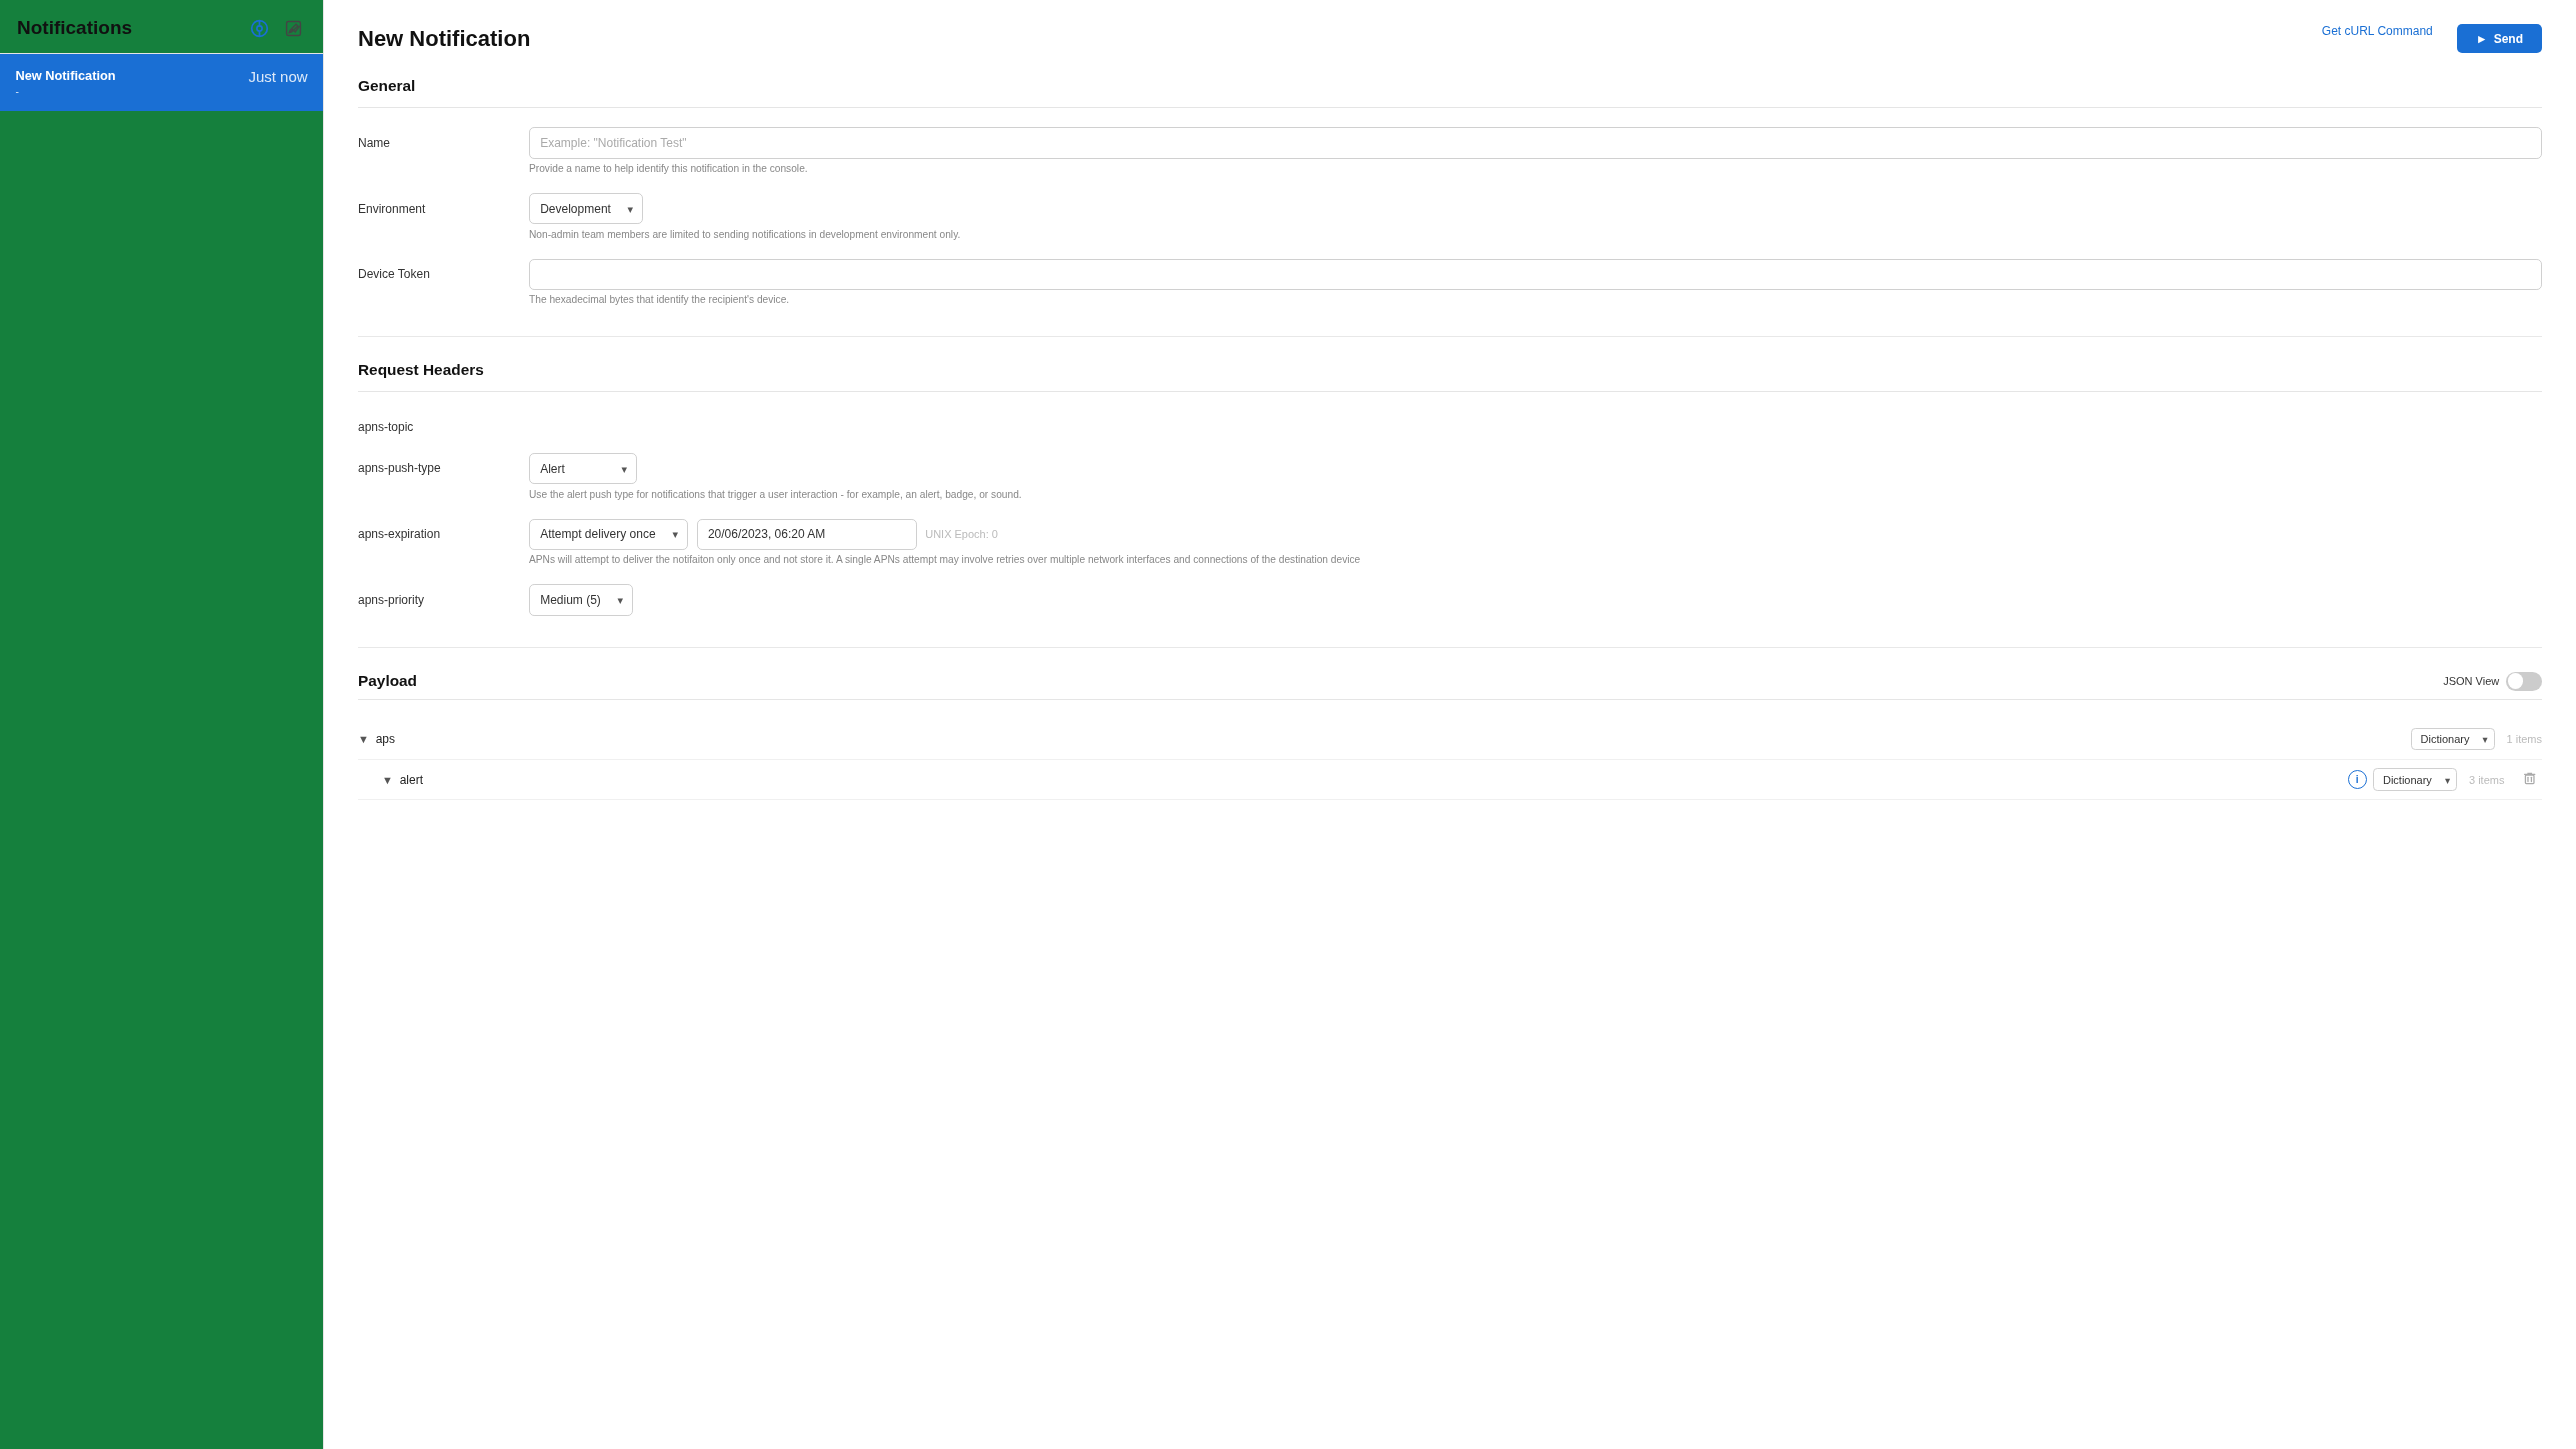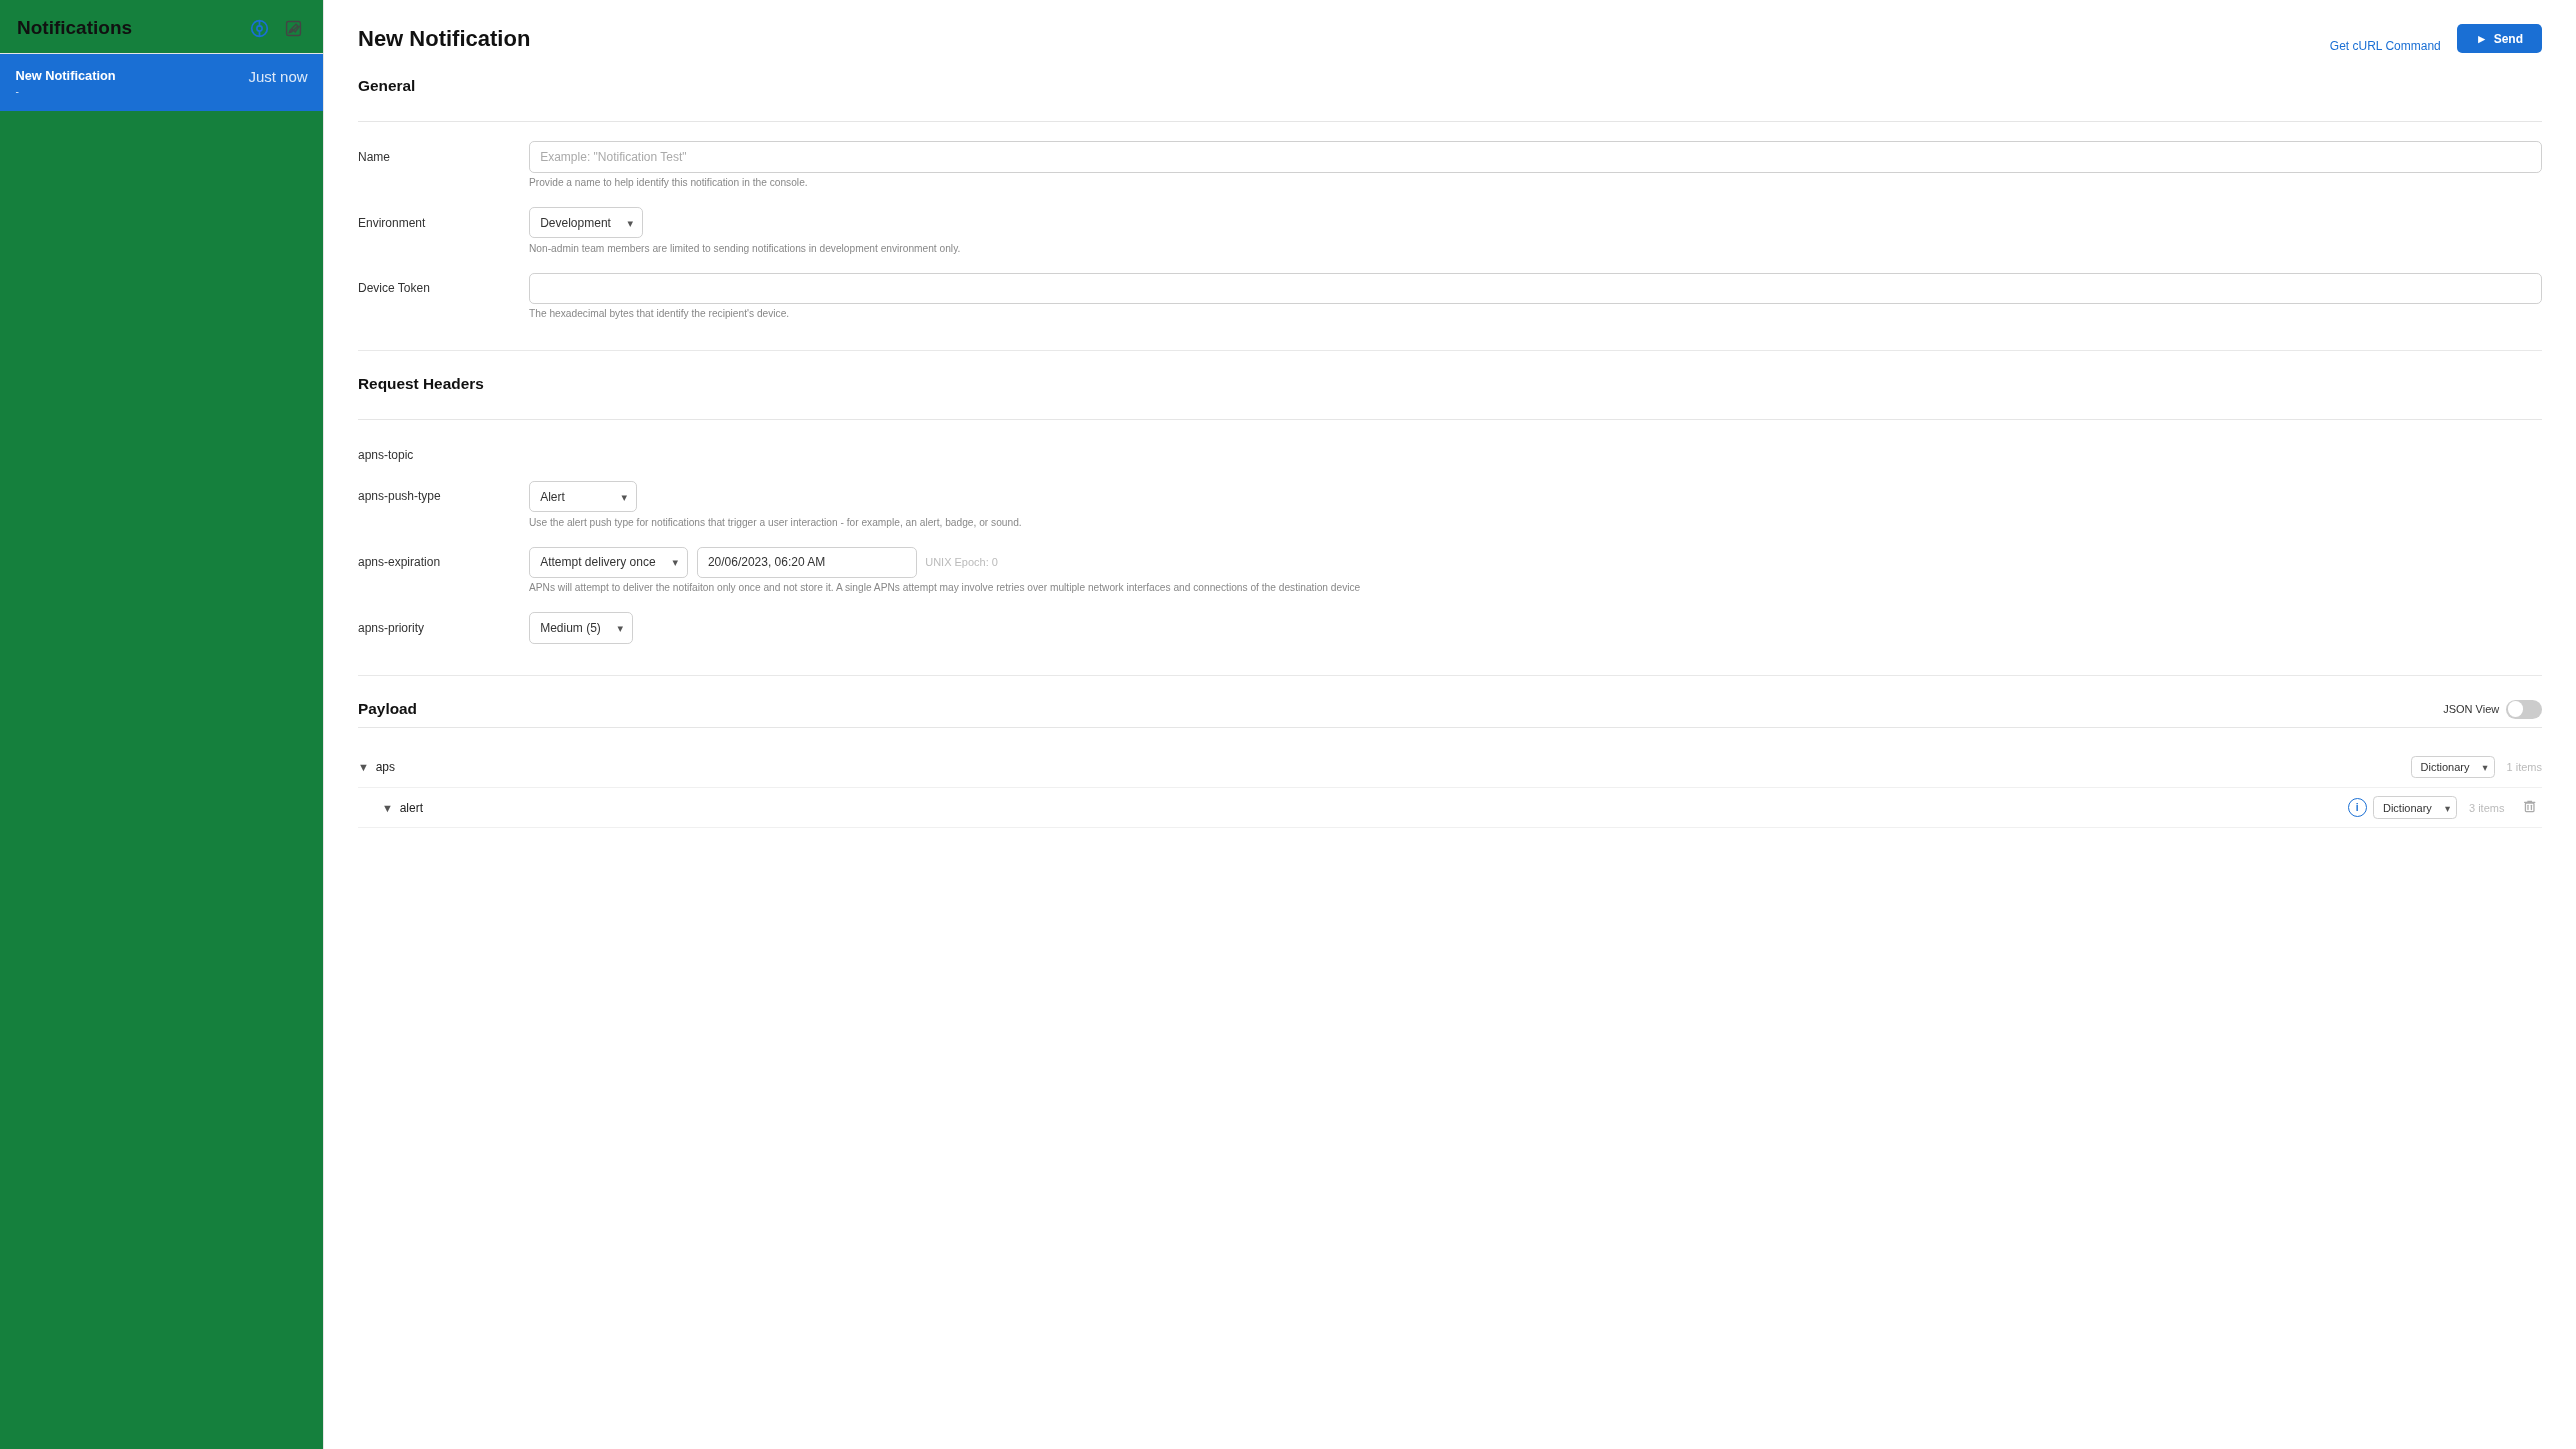--- a/index.html
+++ b/index.html
@@ -57,31 +57,31 @@
       overflow-y: auto;
       padding: 24px 34px 51px 34px;
     }
     .main-header {
       display: flex;
       justify-content: space-between;
       align-items: center;
       margin-bottom: 24px;
     }
     .main-title { font-size: 22px; font-weight: 700; color: #111; }
-    .main-header-actions { display: flex; align-items: flex-end; gap: 16px; }
+    .main-header-actions { display: flex; align-items: flex-start; gap: 24px; }
     .curl-link { color: #1a6fd4; font-size: 12px; cursor: pointer; text-decoration: none; background: none; border: none; }
     .send-btn {
       background: #1a6fd4; color: #fff; border: none;
       padding: 7.7px 19px; border-radius: 5.1px; font-size: 12px; font-weight: 600;
       cursor: pointer; display: flex; align-items: center; gap: 6px;
     }
 
     
     .section { margin-bottom: 31px; }
-    .section-title { font-size: 15.4px; font-weight: 700; color: #111; margin-bottom: 19px; padding-bottom: 26px; border-bottom: 0.9px solid #e5e5e5; }
+    .section-title { font-size: 15.4px; font-weight: 700; color: #111; margin-bottom: 19px; padding-bottom: 12px; border-bottom: 0.9px solid #e5e5e5; }
     .form-row { display: flex; align-items: flex-start; margin-bottom: 19px; }
     .form-label { width: 171px; min-width: 171px; font-size: 12px; color: #333; padding-top: 8.5px; font-weight: 500; }
     .form-control { flex: 1; }
     .form-input {
       width: 100%; padding: 7.7px 10.2px; border: 0.9px solid #d0d0d0; border-radius: 5.1px;
       font-size: 12px; color: #333; outline: none; background: #fff;
     }
     .form-input::placeholder { color: #aaa; }
     .form-hint { font-size: 10.2px; color: #888; margin-top: 4.3px; }
     .form-select-wrap { position: relative; display: inline-block; }

